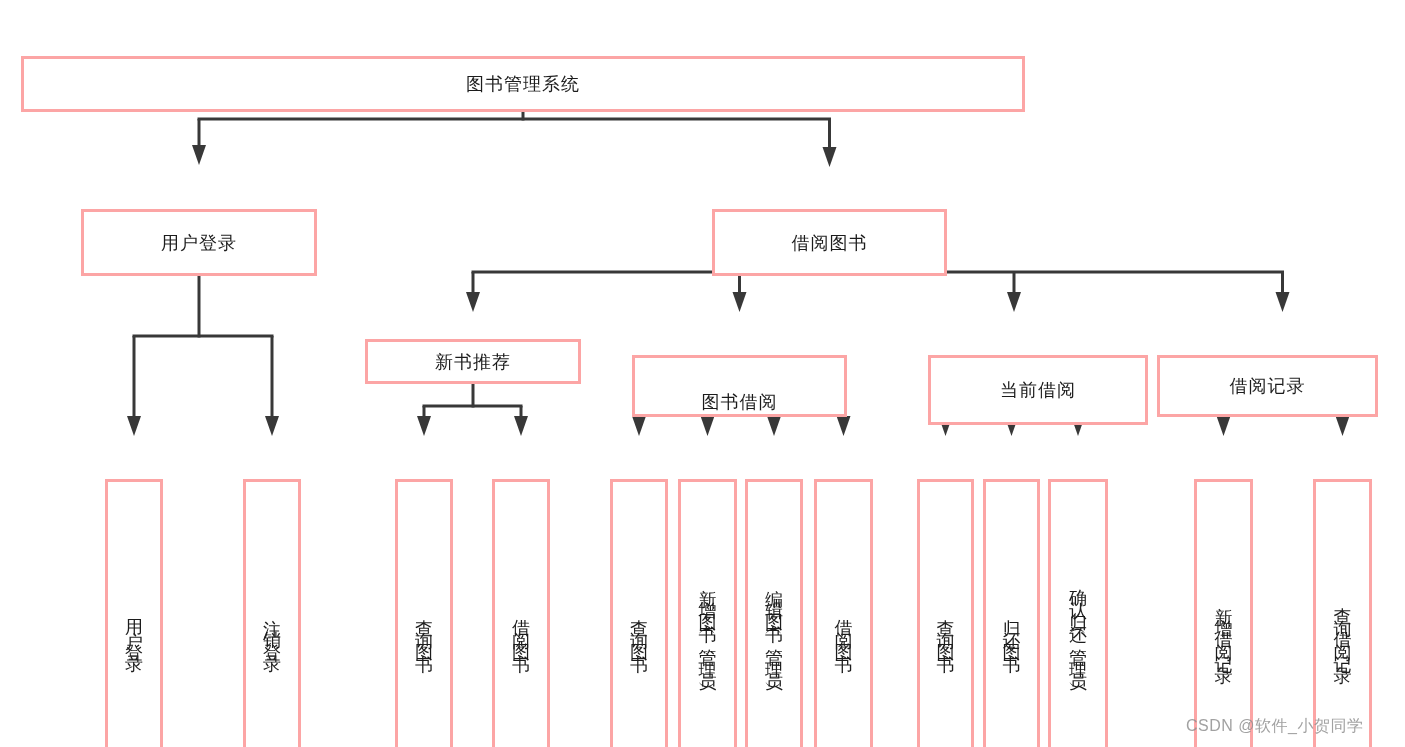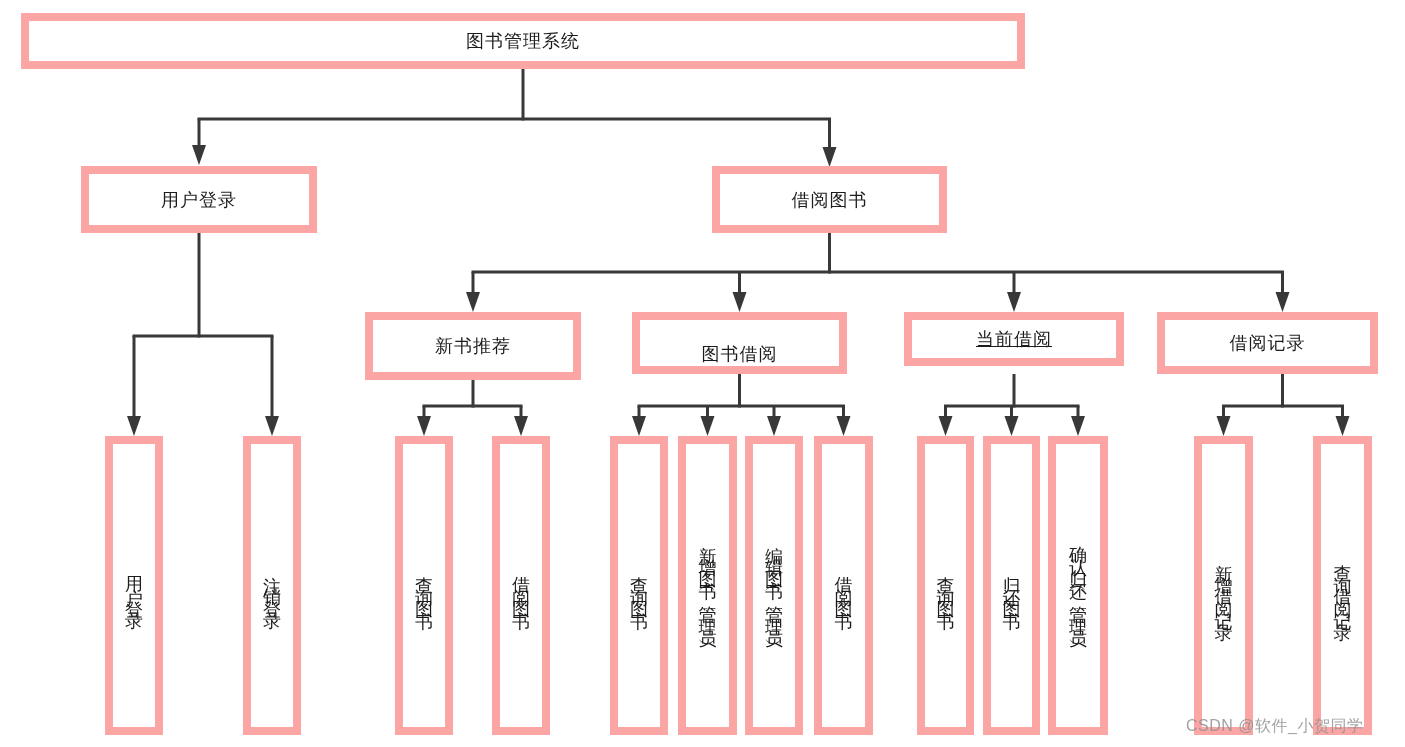--- a/index.html
+++ b/index.html
@@ -12,43 +12,44 @@
     overflow: hidden;
   }
   .connectors {
     position: absolute;
     left: 0; top: 0;
     width: 1405px; height: 747px;
   }
   .node {
     position: absolute;
     box-sizing: border-box;
-    border: 8px solid #fca5a5;
+    border: 3px solid #fca5a5;
     background: #ffffff;
     display: flex;
     align-items: center;
     justify-content: center;
     color: #1c1c1c;
     font-size: 18px;
     letter-spacing: 1px;
     white-space: nowrap;
+    margin-top: 43px;
   }
   .leaf {
     writing-mode: vertical-rl;
     text-orientation: mixed;
     letter-spacing: 12px;
     font-size: 18px;
   }
   
   .n-root   { left: 21px;   top: 13px;  width: 1004px; height: 56px; }
   .n-login  { left: 81px;   top: 166px; width: 236px;  height: 67px; }
   .n-mgmt   { left: 712px;  top: 166px; width: 235px;  height: 67px; }
-  .n-newrec { left: 365px;  top: 312px; width: 216px;  height: 68px; }
+  .n-newrec { left: 365px;  top: 296px; width: 216px;  height: 45px; }
   .n-borrow { left: 632px;  top: 312px; width: 215px;  height: 62px; align-items: flex-end; }
-  .n-current{ left: 904px;  top: 312px; width: 220px;  height: 54px; text-decoration: underline; }
+  .n-current{ left: 928px;  top: 312px; width: 220px;  height: 70px; }
   .n-record { left: 1157px; top: 312px; width: 221px;  height: 62px; }
   
   .leaf { top: 436px; height: 299px; }
   .l-1  { left: 105px;  width: 58px; }
   .l-2  { left: 243px;  width: 58px; }
   .l-3  { left: 395px;  width: 58px; }
   .l-4  { left: 492px;  width: 58px; }
   .l-5  { left: 610px;  width: 58px; }
   .l-6  { left: 678px;  width: 59px; }
   .l-7  { left: 745px;  width: 58px; }

